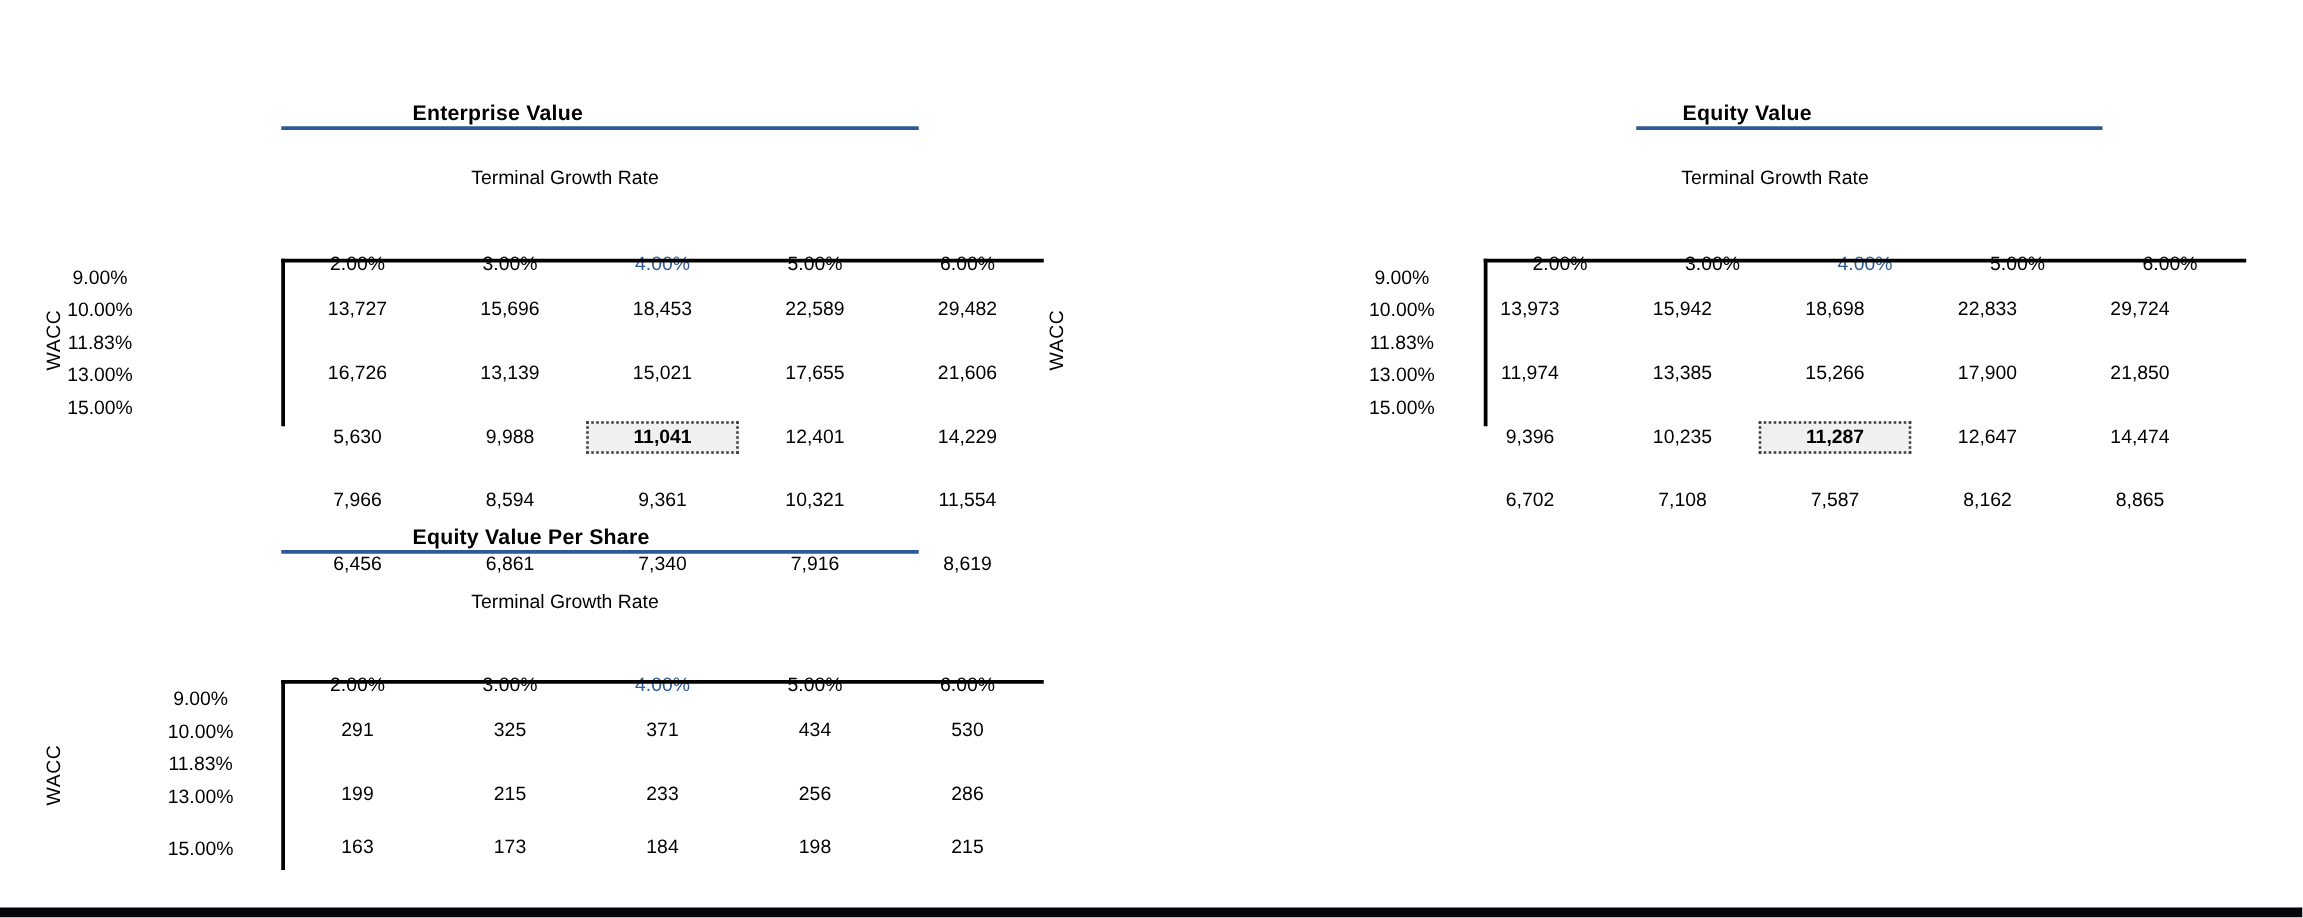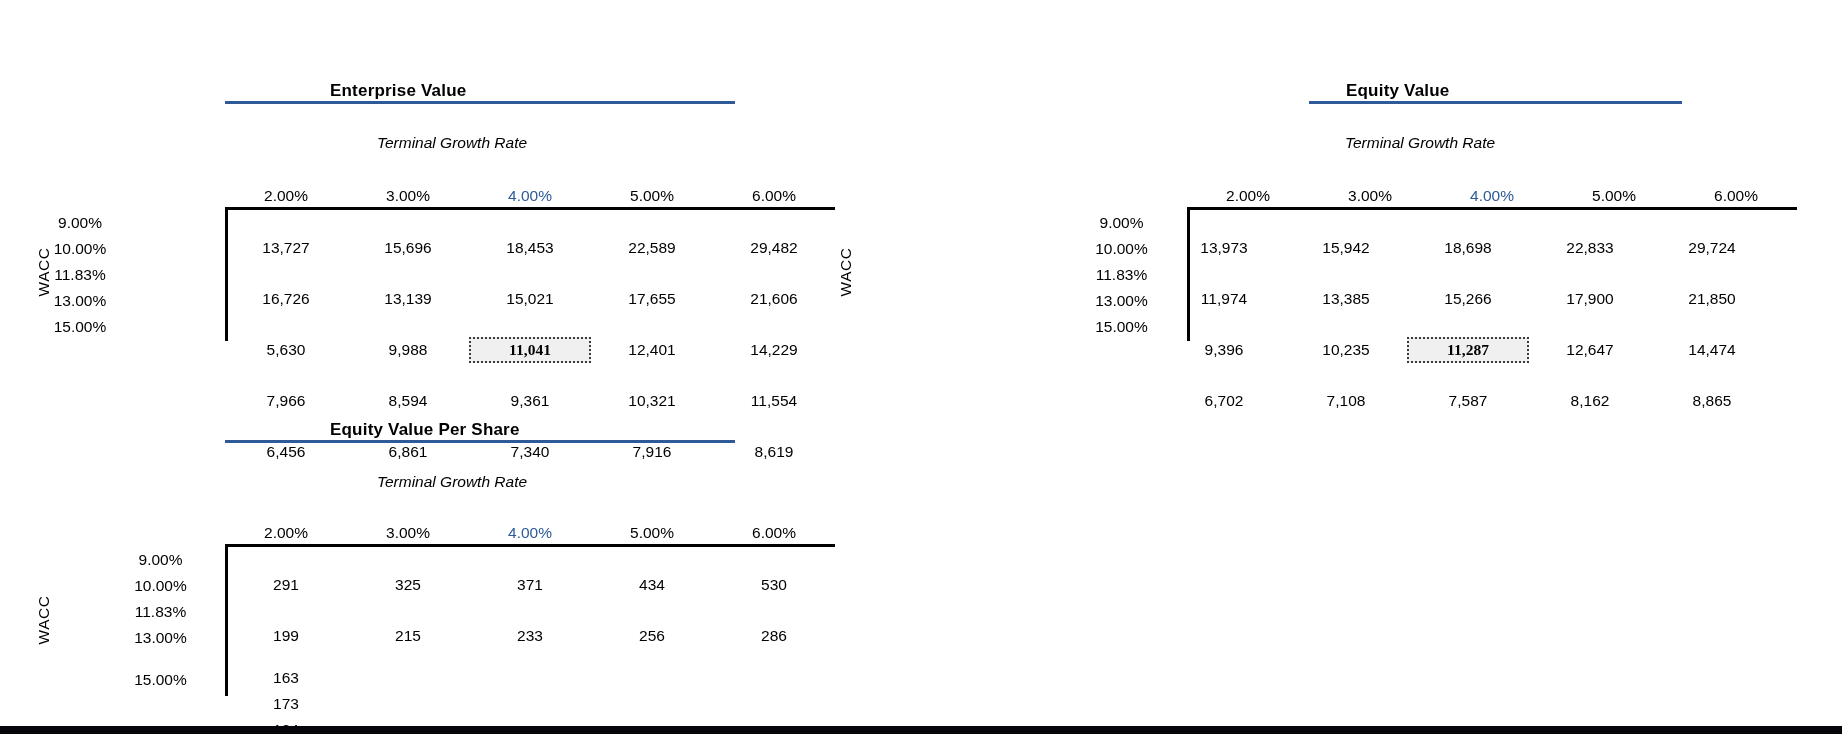--- a/index.html
+++ b/index.html
@@ -4,35 +4,34 @@
 <style>
   html,body{margin:0;padding:0;}
   body{
     width:1842px;height:734px;position:relative;overflow:hidden;
     background:#ffffff;color:#000;
     font-family:"Liberation Sans", sans-serif;
   }
   .abs{position:absolute;}
   .t-title{font-weight:bold;font-size:17px;letter-spacing:0.2px;}
   .t-underline{height:3px;background:var(--accent,#2E5B97);}
-  .t-sub{font-size:15.5px;text-align:center;font-style:italic;}
-  .hrow{display:flex;height:26px;}
+  .t-sub{font-size:15.5px;text-align:center;}
+  .hrow{display:flex;height:26px;margin-top:16px;}
   .hcell{width:122px;text-align:center;font-size:15.5px;line-height:26px;}
   .hcell.accent{color:var(--accent,#2E5B97);}
   .hrule{height:3px;background:#000;}
   .vrule{width:3px;background:#000;}
   .rl{height:26px;line-height:26px;font-size:15.5px;text-align:center;padding-right:var(--rpad,3px);}
   .crow{display:flex;height:26px;margin-top:25px;}
   .ccell{width:122px;text-align:center;font-size:15.5px;line-height:26px;box-sizing:border-box;}
   .ccell.hl{
     font-weight:bold;
     background:var(--hl-bg,#F0F0F0);
     border:2px dotted #3a3a3a;
     line-height:22px;
-    font-family:Liberation Serif, serif;
   }
   .wacc-box{width:60px;height:60px;display:flex;align-items:center;justify-content:center;}
   .wacc-text{transform:rotate(-90deg);font-size:15.5px;letter-spacing:0.5px;white-space:nowrap;}
   .bottom-bar{background:var(--divider,#000);}
 </style>
 </head>
 <body>
 
 <section>
   <div class="abs t-title" style="left:330px;top:81px;width:300px">Enterprise Value</div>
@@ -182,21 +181,21 @@
         <div class="ccell">434</div>
         <div class="ccell">530</div>
       </div>
       <div class="crow">
         <div class="ccell">199</div>
         <div class="ccell">215</div>
         <div class="ccell">233</div>
         <div class="ccell">256</div>
         <div class="ccell">286</div>
       </div>
-      <div class="crow" style="margin-top: 16px; flex-direction: column;">
+      <div class="crow" style="margin-top: 16px;">
         <div class="ccell">163</div>
         <div class="ccell">173</div>
         <div class="ccell">184</div>
         <div class="ccell">198</div>
         <div class="ccell">215</div>
       </div>
     </div>
 </section>
 
 <div class="abs bottom-bar" style="left:0;top:726px;width:1842px;height:8px"></div>

